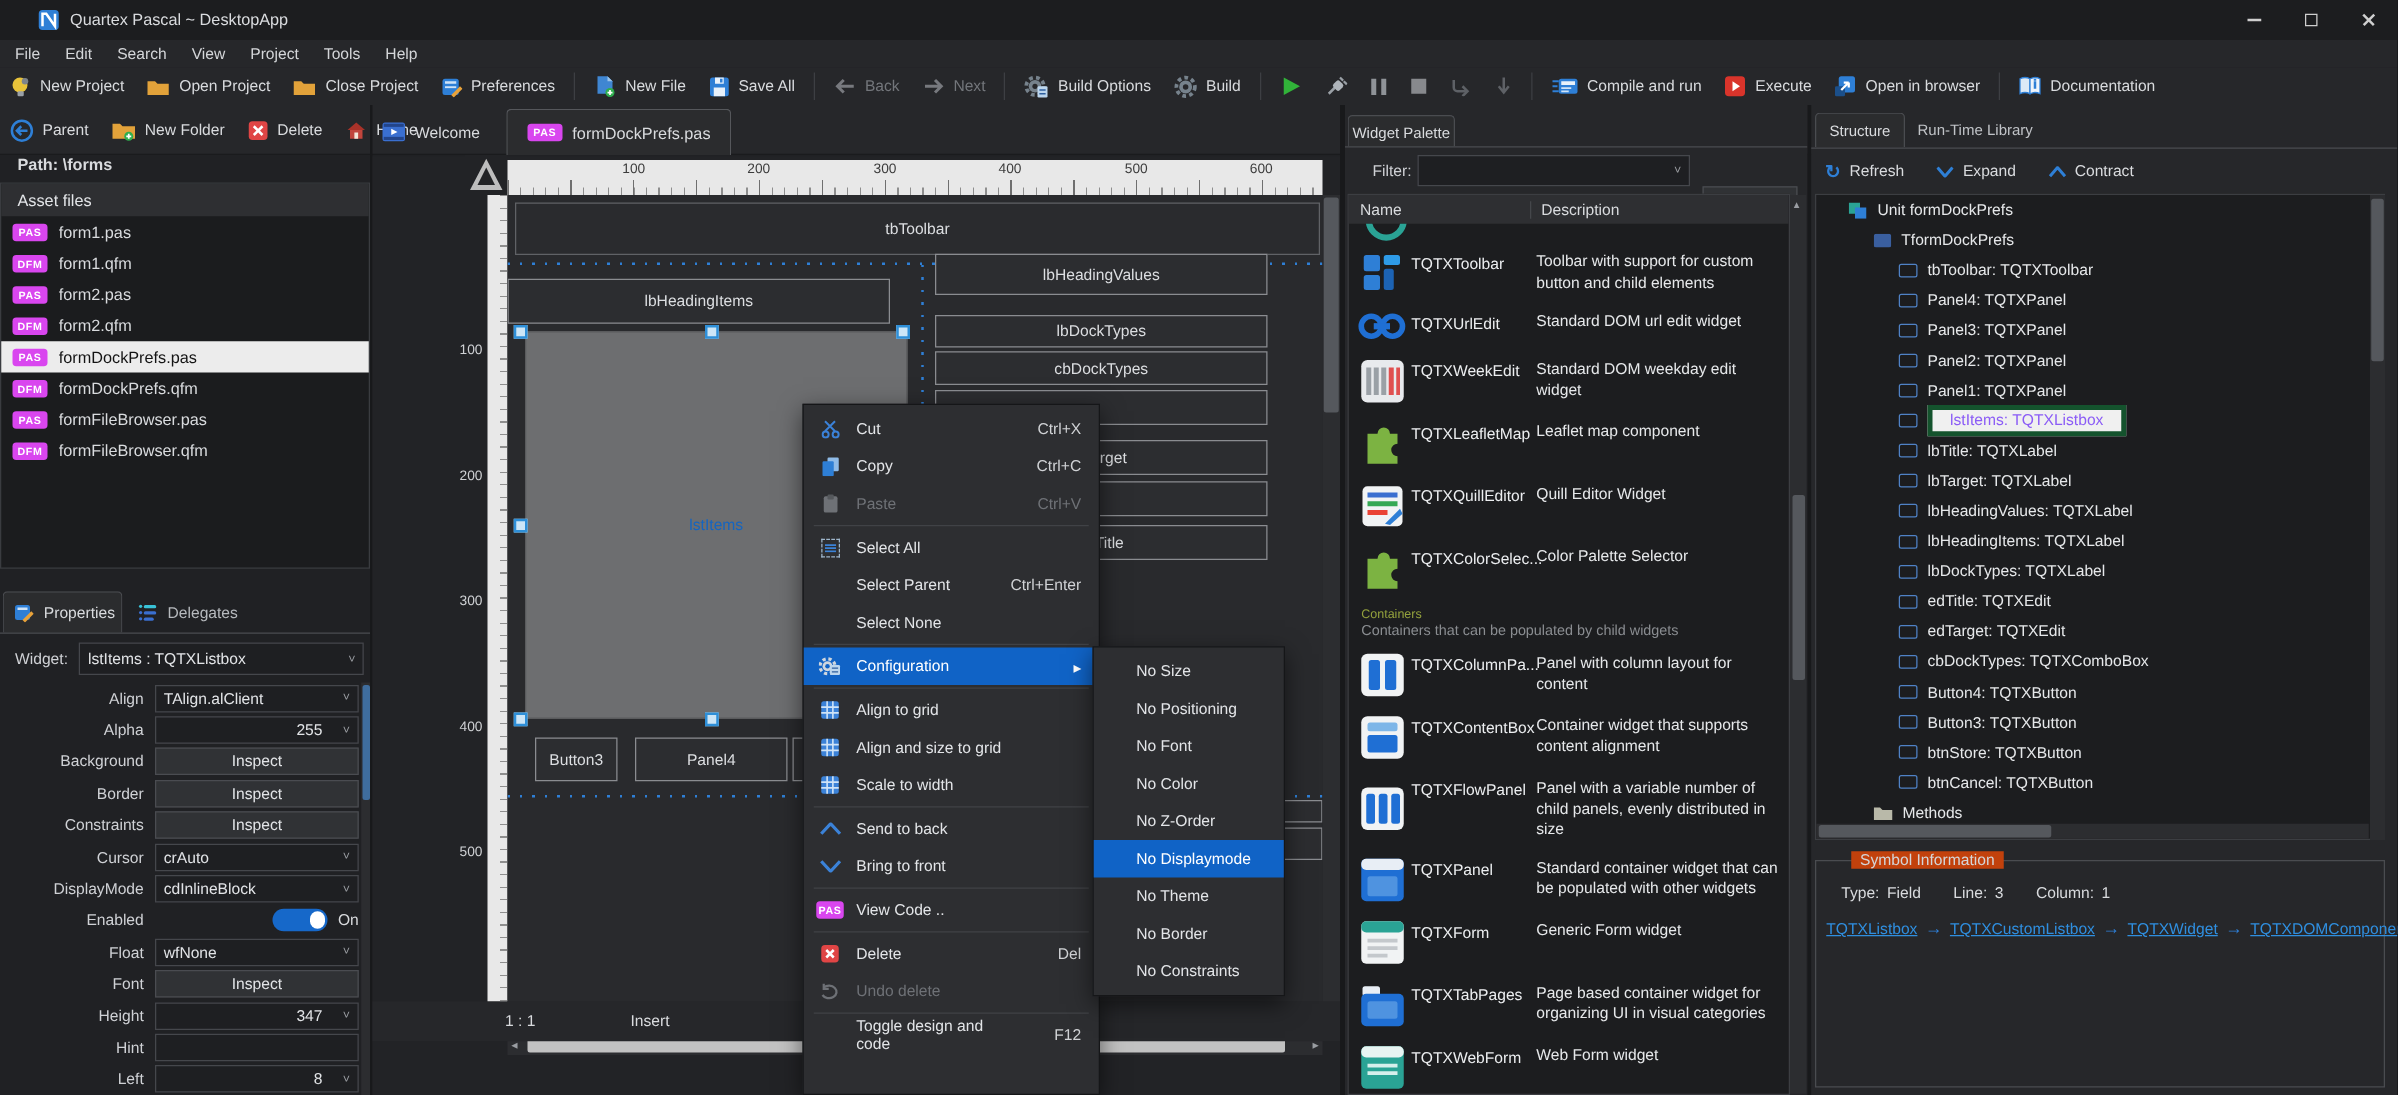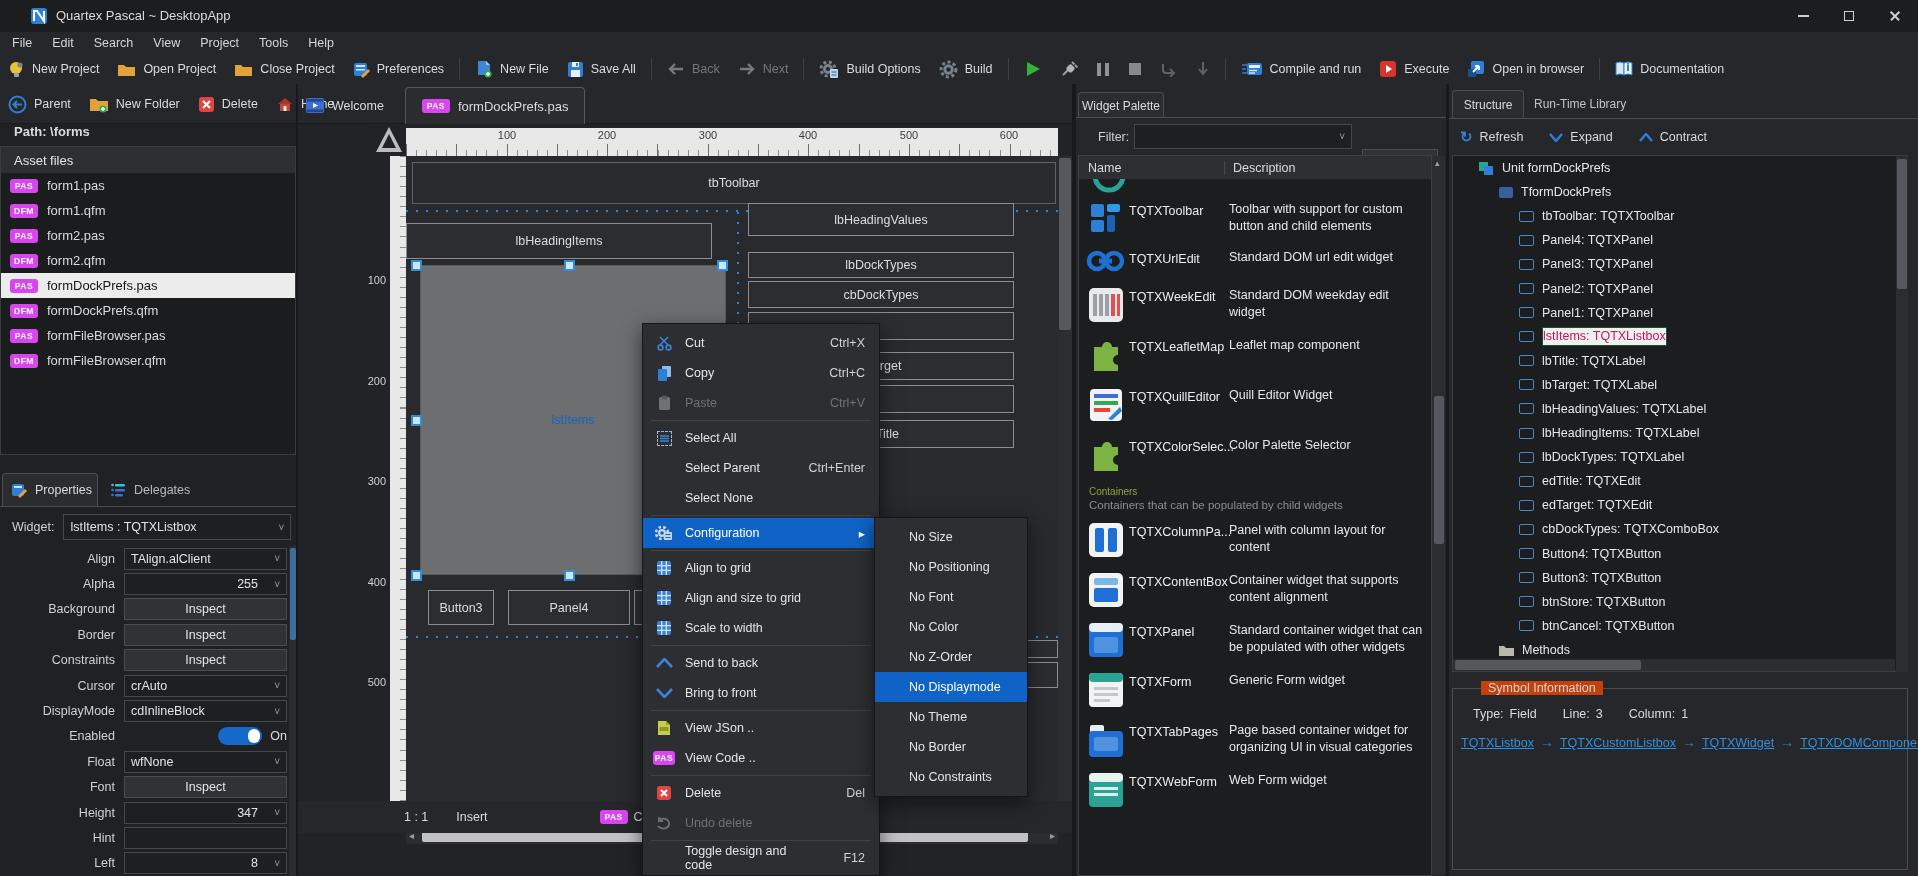--- a/index.html
+++ b/index.html
@@ -68,21 +68,21 @@
   #palette-list{left:1078px;top:155px;width:354px;height:721px;background:#1c1d1f;border:1px solid #3c3e42;position:absolute;overflow:hidden}
   .phead{height:23px;background:#2e2f32;display:flex;align-items:center}
   .pitem{display:flex;padding:7px 4px 7px 4px}
   .pitem .icw{width:46px;display:flex;justify-content:center;align-items:center}
   .pitem .pname{width:100px;padding-top:3px;color:#eceef0}
   .pitem .pdesc{width:196px;color:#e6e8ea;line-height:1.32}
   
   #tree{left:1452px;top:155px;width:456px;height:517px;background:#1c1d1f;border:1px solid #3c3e42;position:absolute;overflow:hidden}
   .trow{height:24.1px;display:flex;align-items:center;font-size:12.5px;color:#e6e8ea}
   .wic{width:15px;height:11px;border:1.5px solid #4f82c6;border-radius:2px;flex:none;margin-right:8px}
-  .selchip{background:#f0f0f0;color:#be185d;border:1px solid #14532d;padding:0 0;line-height:17px}
+  .selchip{background:#f0f0f0;color:#8b5cf6;border:4px solid #14532d;padding:0 14px;line-height:17px}
   .link{color:#2f8fe0;text-decoration:underline}
   .arr{color:#2e7fd6;font-weight:bold;margin:0 6px;font-size:14px}
   
   .sb{position:absolute;background:#2c2d30}
   .sbthumb{position:absolute;background:#55585d;border-radius:2px}
 </style>
 </head>
 <body>
 
 <div id="app">
@@ -664,21 +664,21 @@
   <div class="abs sb" style="left:406px;top:828px;width:652px;height:16px">
     <span class="abs" style="left:3px;top:2px;color:#9a9da2;font-size:10px">◂</span>
     <span class="sbthumb" style="left:16px;top:2px;width:606px;height:12px;background:#c2c2c2"></span>
     <span class="abs" style="right:3px;top:2px;color:#9a9da2;font-size:10px">▸</span>
   </div>
   <div class="abs sb" style="left:1058px;top:156px;width:14px;height:672px">
       <span class="sbthumb" style="left:1px;top:2px;width:12px;height:172px"></span>
     </div>
   <div class="abs flex" style="left:298px;top:801px;width:776px;height:32px;background:#26272a">
     <span style="margin-left:106px">1 : 1</span>
-    <span style="margin-left:28px">Insert</span>
+    <span style="margin-left:76px">Insert</span>
     <span class="badge" style="margin-left:112px">PAS</span>
     <span style="margin-left:6px">Co</span>
   </div>
   <div class="abs" style="left:1072px;top:84px;width:4px;height:792px;background:#18191b"></div>
 
   <div class="abs flex" style="left:1078px;top:92px;width:86px;height:26px;background:#2b2c2e;border:1px solid #4a4c50;border-bottom:none;border-radius:4px 4px 0 0;justify-content:center;font-size:12px">
       <span>Widget Palette</span>
     </div>
   <div class="abs" style="left:1076px;top:117px;width:370px;height:759px;background:#26272a;border-top:1px solid #4a4c50">
     <span class="abs" style="left:22px;top:12px;color:#cfd1d5">Filter:</span>
@@ -784,20 +784,32 @@
     <div class="pitem">
       <span class="icw">
           <svg width="36" height="36">
             <rect x="1" y="1" width="34" height="34" rx="5" fill="#f1f3f4"></rect>
             <rect x="6" y="6" width="24" height="7" rx="2" fill="#7db6e8"></rect>
             <rect x="6" y="16" width="24" height="14" rx="2" fill="#1f6fd4"></rect>
           </svg>
         </span>
       <span class="pname">TQTXContentBox</span>
       <span class="pdesc">Container widget that supports content alignment</span>
+      </div>
+    <div class="pitem">
+      <span class="icw">
+          <svg width="36" height="36">
+            <rect x="1" y="1" width="34" height="34" rx="5" fill="#f1f3f4"></rect>
+            <rect x="5" y="6" width="7" height="24" rx="2" fill="#1f6fd4"></rect>
+            <rect x="15" y="6" width="7" height="24" rx="2" fill="#1f6fd4"></rect>
+            <rect x="25" y="6" width="7" height="24" rx="2" fill="#1f6fd4"></rect>
+          </svg>
+        </span>
+      <span class="pname">TQTXFlowPanel</span>
+      <span class="pdesc">Panel with a variable number of child panels, evenly distributed in size</span>
       </div>
     <div class="pitem">
       <span class="icw">
           <svg width="36" height="36">
             <rect x="1" y="1" width="34" height="34" rx="4" fill="#1f6fd4"></rect>
             <rect x="1" y="1" width="34" height="9" rx="4" fill="#e8eef5"></rect>
             <rect x="6" y="15" width="24" height="16" rx="2" fill="#4f93e0"></rect>
           </svg>
         </span>
       <span class="pname">TQTXPanel</span>
@@ -1103,30 +1115,20 @@
         <span class="mic">
           <svg width="17" height="10">
             <path d="M1 1 L8.5 9 L16 1" stroke="#3b82d8" stroke-width="2.6" fill="none"></path>
           </svg>
         </span>
         <span>Bring to front</span>
       </div>
     <div class="msep"></div>
     <div class="mi">
         <span class="mic">
-          <svg width="14" height="16">
-            <path d="M1 1 h8 l4 4 v10 H1 Z" fill="#c6cc4c"></path>
-            <path d="M9 1 l4 4 h-4 Z" fill="#9ca332"></path>
-            <rect x="2.5" y="7" width="9" height="4" fill="#8f962c"></rect>
-          </svg>
-        </span>
-        <span>View JSon ..</span>
-      </div>
-    <div class="mi">
-        <span class="mic">
           <span class="badge">PAS</span>
         </span>
         <span>View Code ..</span>
       </div>
     <div class="msep"></div>
     <div class="mi">
         <span class="mic">
           <svg width="16" height="16">
             <rect x="1" y="1" width="14" height="14" rx="3" fill="#e04545"></rect>
             <path d="M5 5 L11 11 M11 5 L5 11" stroke="#fff" stroke-width="2"></path>

